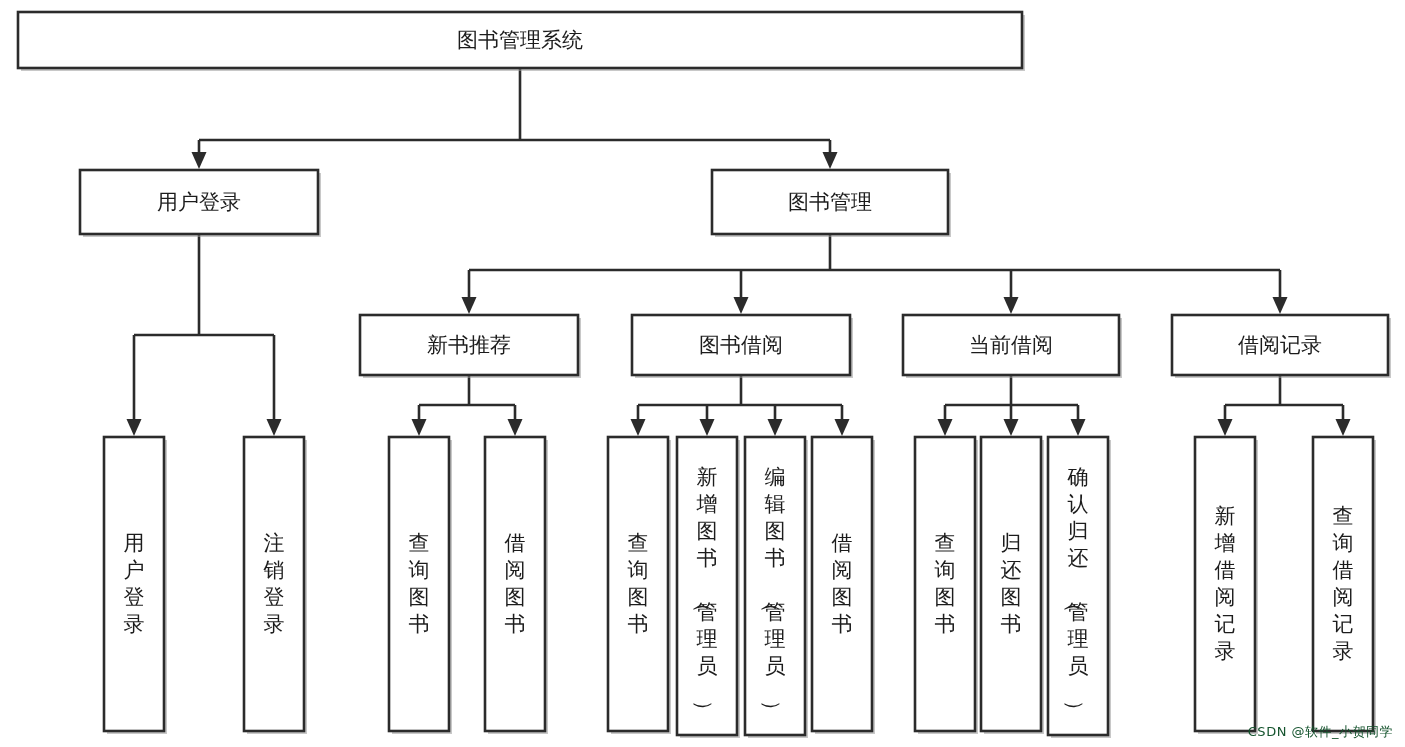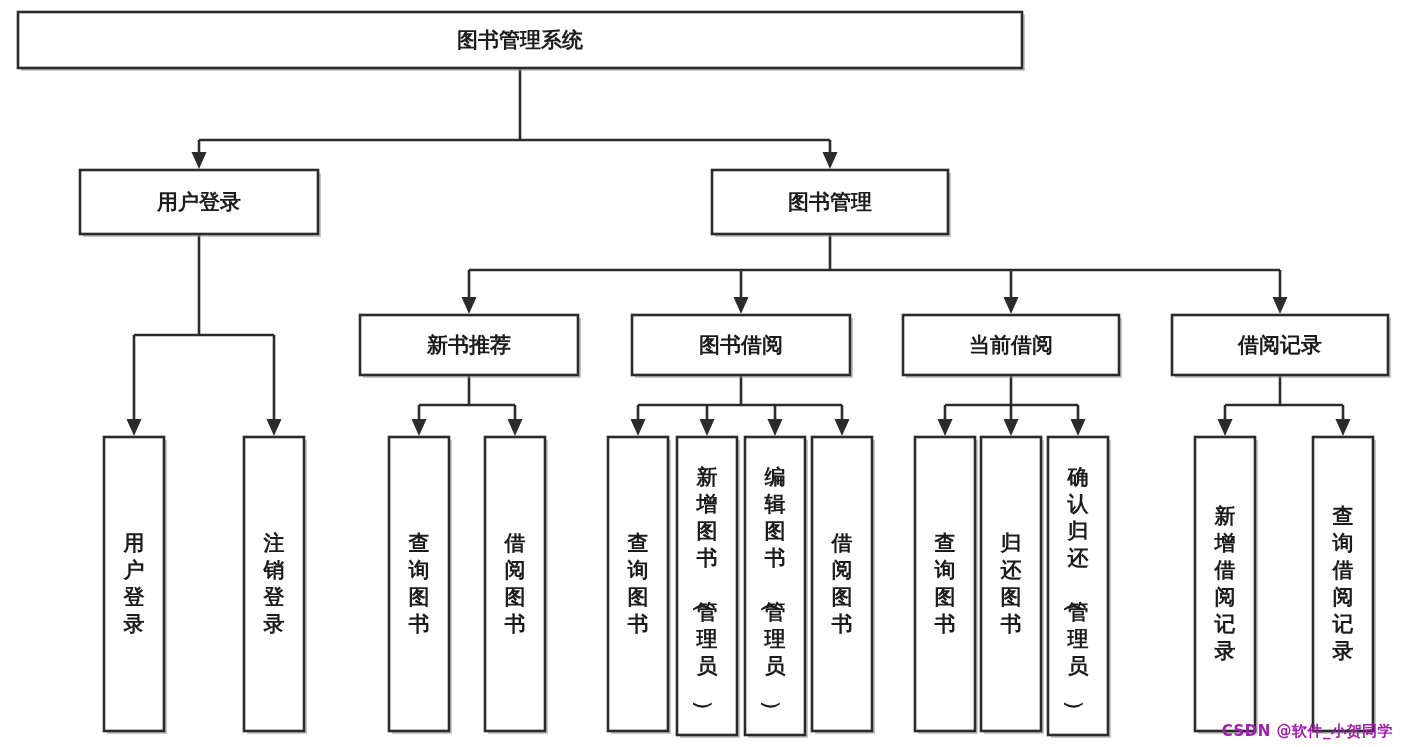--- a/index.html
+++ b/index.html
@@ -12,21 +12,20 @@
     height: 747px;
     font-family: "DejaVu Sans", "Liberation Sans", sans-serif;
     overflow: hidden;
     position: relative;
   }
   #diagram-root {
     position: relative;
     width: 1405px;
     height: 747px;
     background: #ffffff;
-    font-weight: bold;
   }
   svg#flow {
     position: absolute;
     left: 0;
     top: 0;
     width: 1405px;
     height: 747px;
     display: block;
   }
   .node-rect {
@@ -58,22 +57,22 @@
     font-family: "DejaVu Sans", "Liberation Sans", sans-serif;
     font-size: 21px;
     fill: #1c1c1c;
     text-anchor: middle;
   }
   .watermark {
     position: absolute;
     right: 12px;
     bottom: 6px;
     font-family: "DejaVu Sans", "Liberation Sans", sans-serif;
-    font-size: 15px;
-    color: #a21caf;
+    font-size: 13px;
+    color: #14532d;
     white-space: nowrap;
     letter-spacing: 0.5px;
     user-select: none;
   }
 </style>
 </head>
 <body>
 
 <div id="diagram-root">
 

